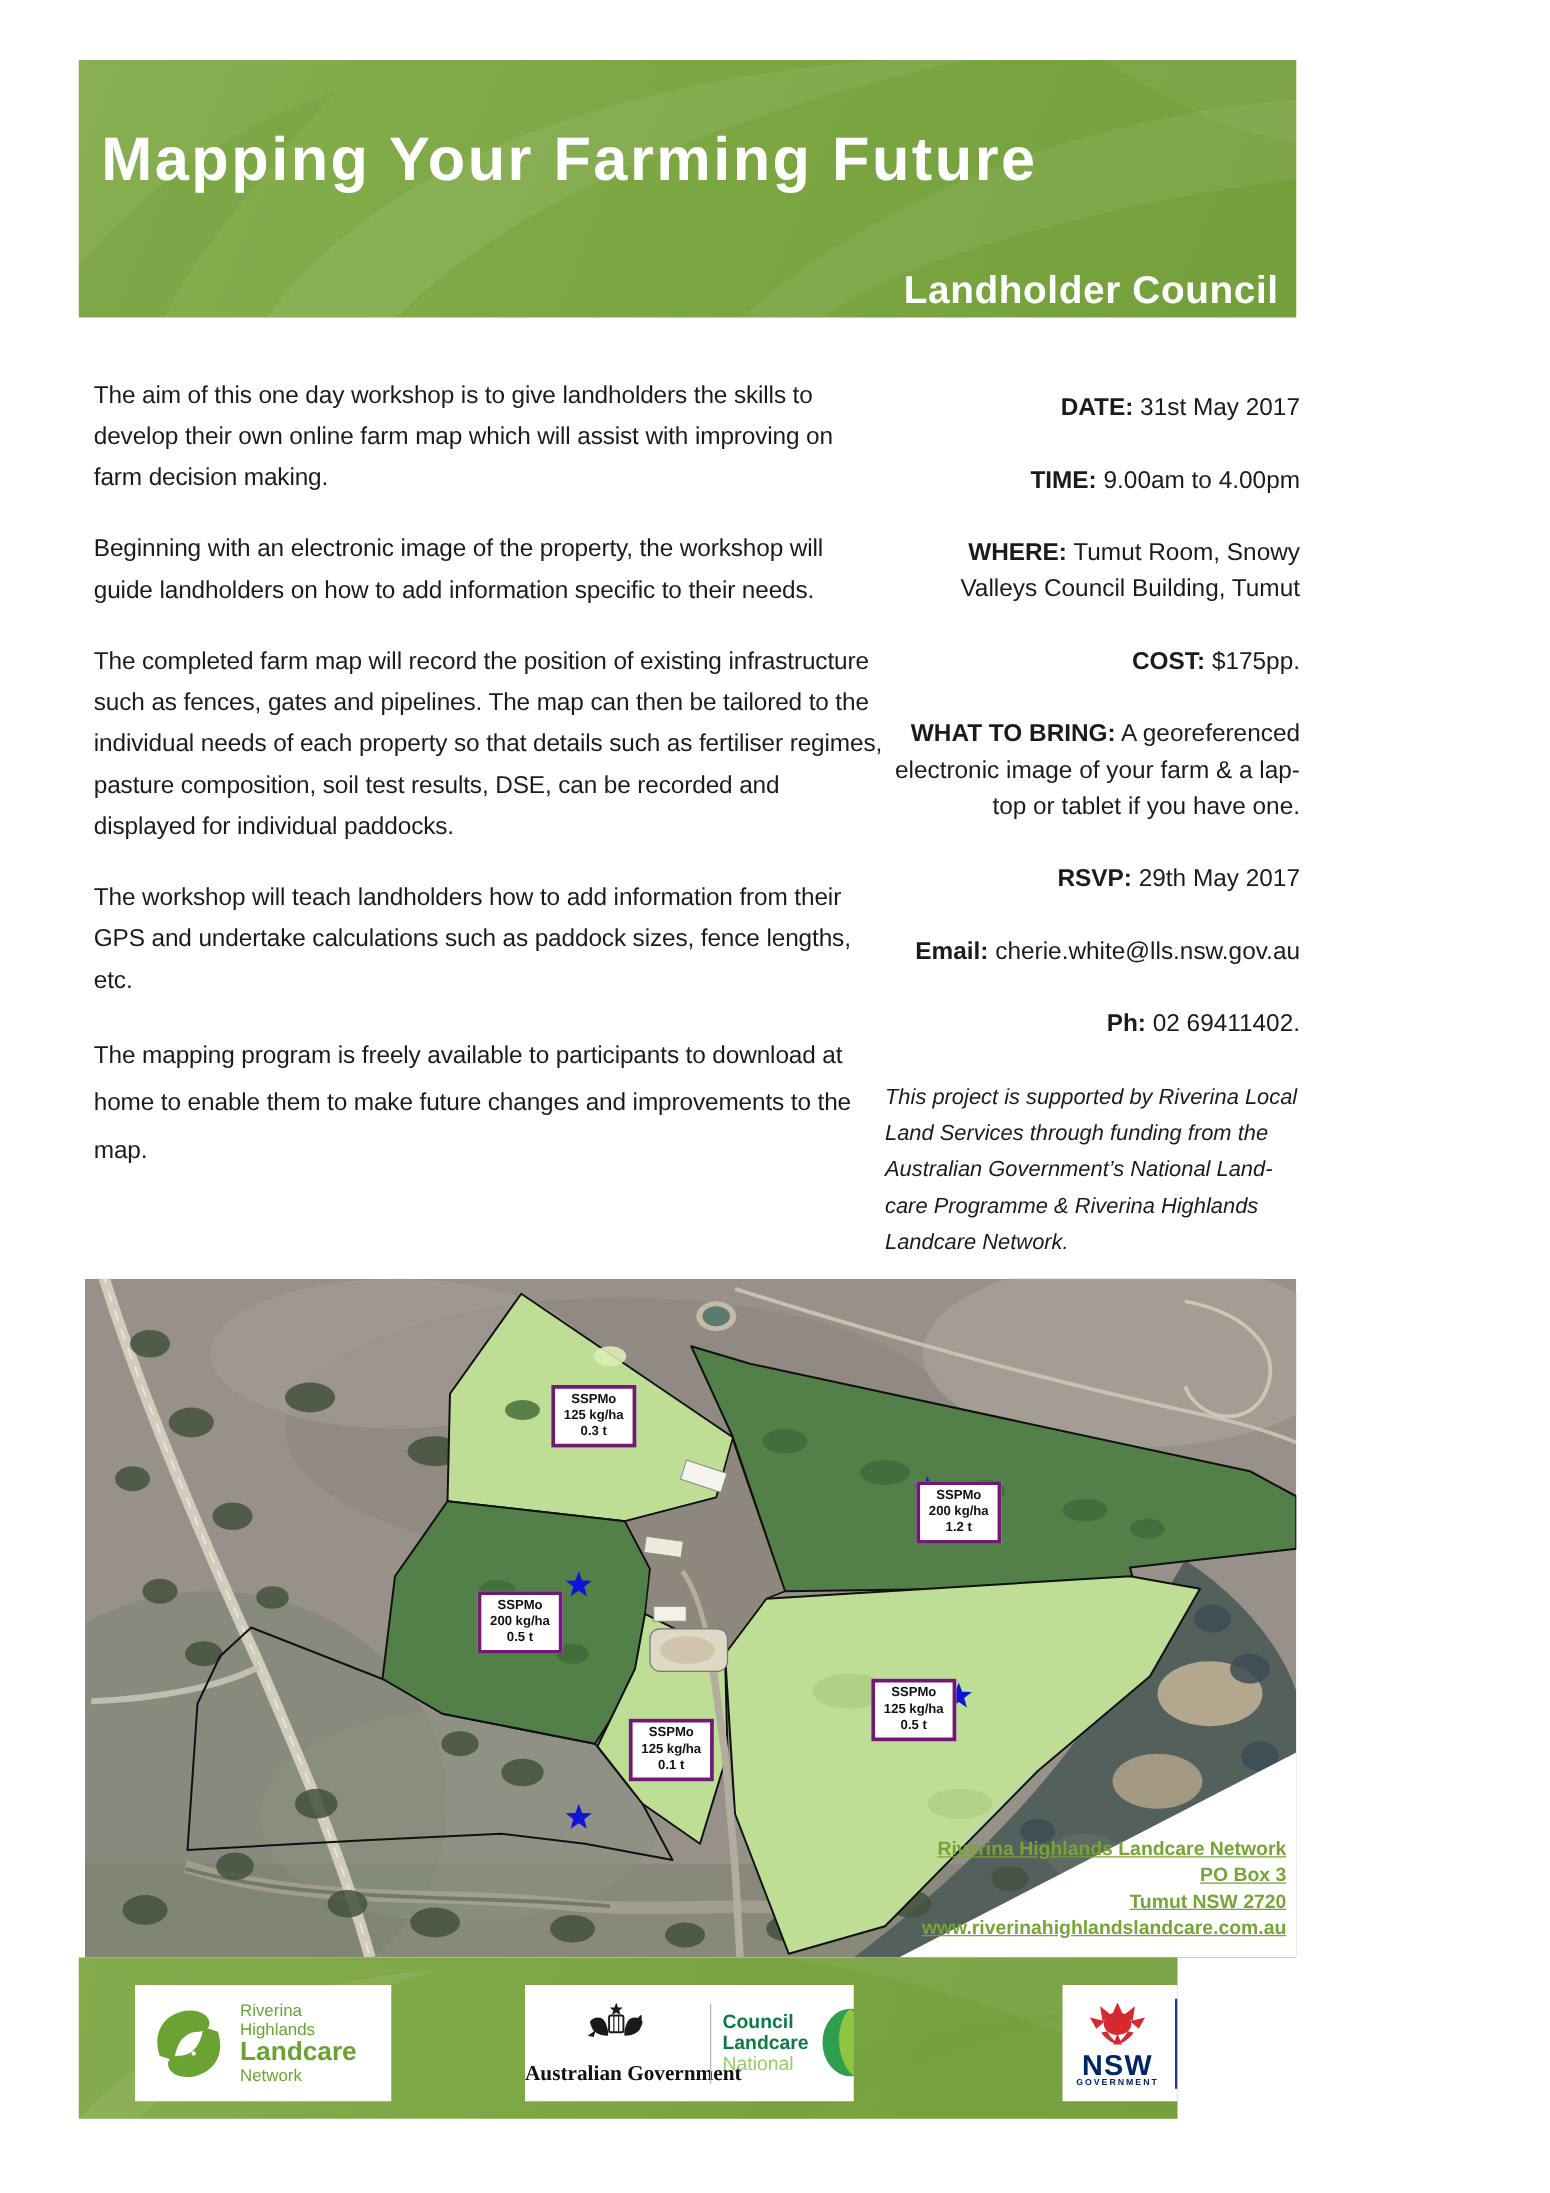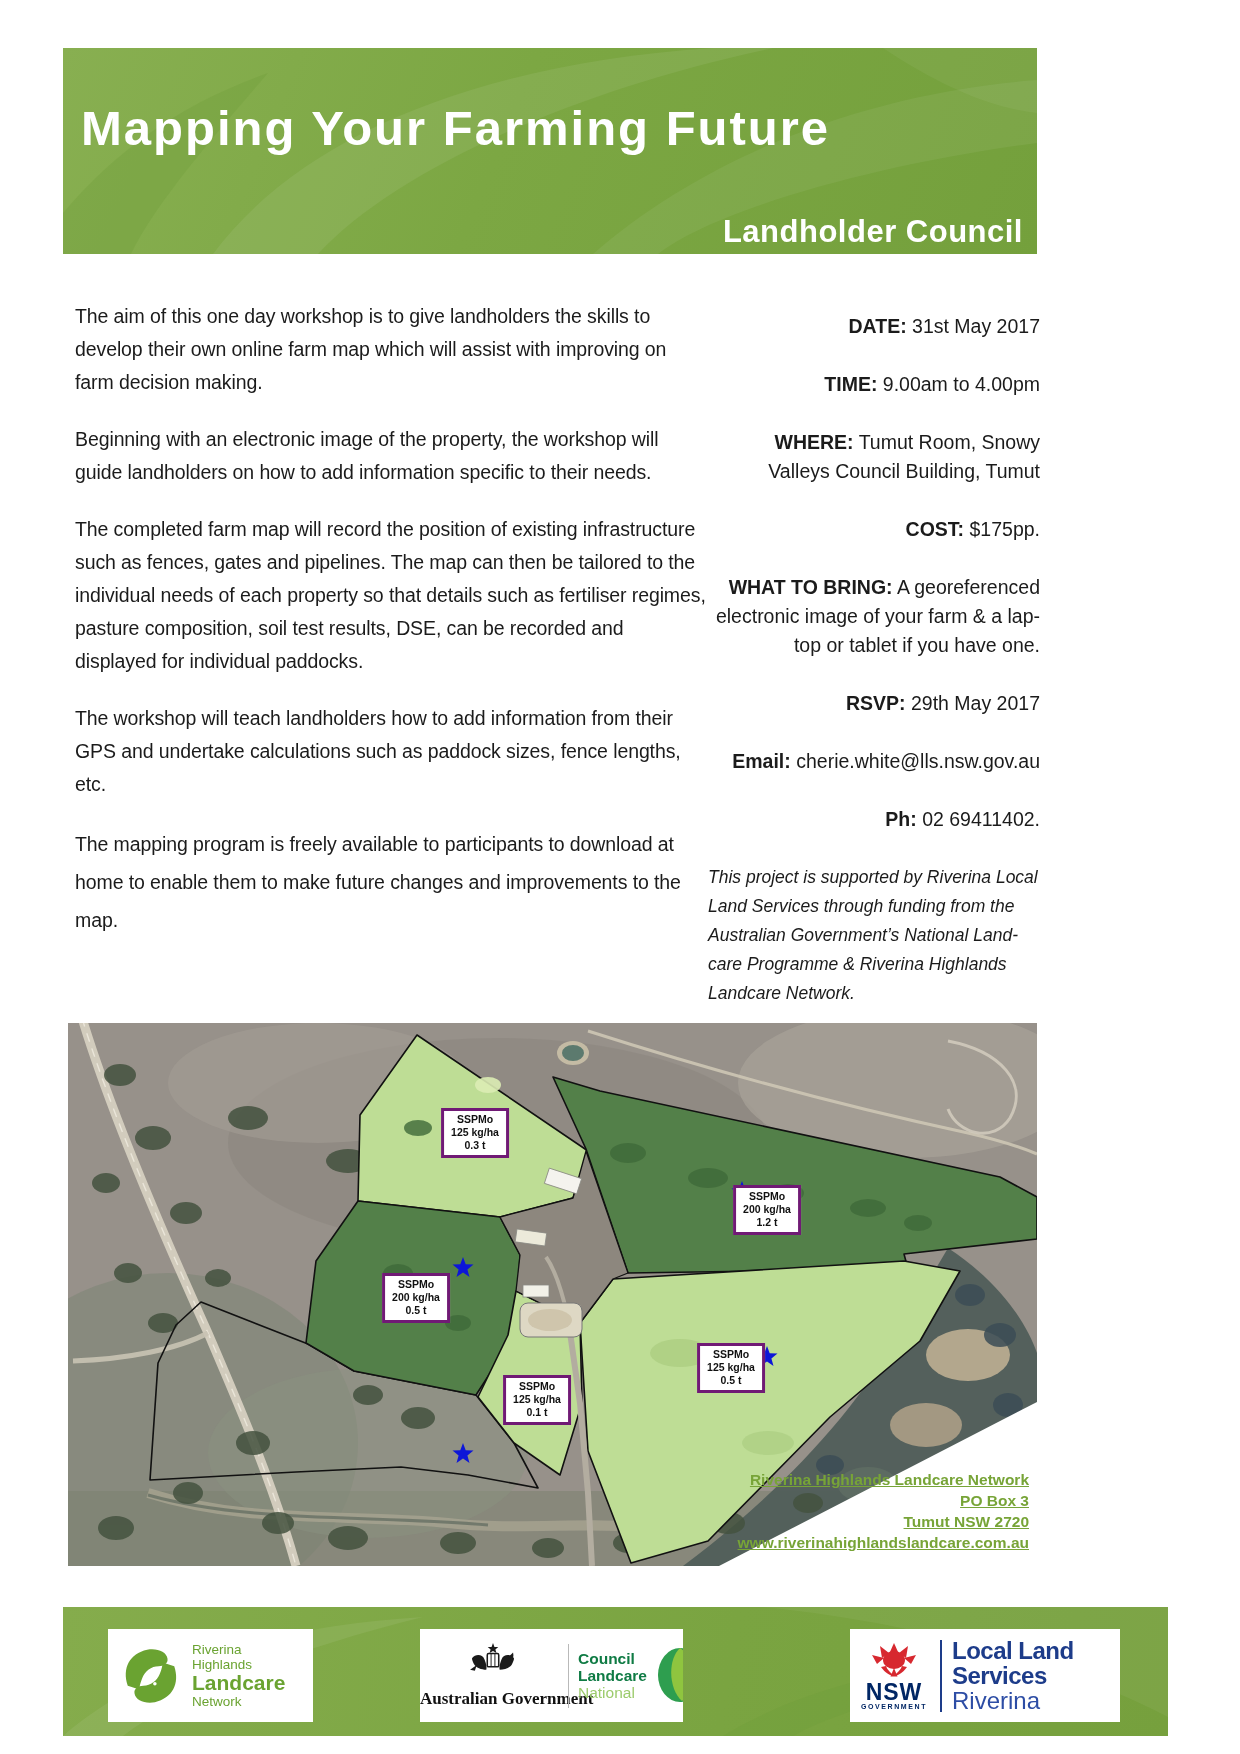--- a/index.html
+++ b/index.html
@@ -29,22 +29,22 @@
   
   .map { position:absolute; left:68px; top:1023px; width:969px; height:543px; }
   .map svg.aerial { position:absolute; left:0; top:0; }
   .map-label { position:absolute; transform:translate(-50%,-50%); background:#ffffff;
                border:3px solid #701a75; padding:2px 7px 3px; text-align:center;
                font-size:10.5px; font-weight:bold; line-height:13px; color:#111; white-space:nowrap; }
   .map-contact { position:absolute; right:8px; top:446px; text-align:right; font-weight:bold;
                  color:#77a437; font-size:15.5px; line-height:21px;text-decoration:underline; }
 
   
-  .footer-bar { position:absolute; left:63px; top:1566px; width:1105px; height:129px;
-                background:linear-gradient(100deg,#85ac4c 0%,#7aa441 60%,#76a03d 100%); overflow:hidden;margin-top:41px; }
+  .footer-bar { position:absolute; left:63px; top:1566px; width:879px; height:129px;
+                background:linear-gradient(100deg,#85ac4c 0%,#7aa441 60%,#76a03d 100%); overflow:hidden; }
   .footer-bar svg.leaves { position:absolute; left:0; top:0; width:100%; height:100%; }
   .logo-card { position:absolute; top:22px; height:93px; background:#fff; display:flex;
                align-items:center; overflow:hidden; }
   .card1 { left:45px; width:205px; padding-left:0; }
   .card1 .hands { margin-left:12px; }
   .lc-text { margin-left:10px; color:#6aa331; }
   .lc-line  { font-size:13.5px; line-height:15px; }
   .lc-big   { font-size:21px; font-weight:bold; line-height:22px; }
 
   .card2 { left:357px; width:263px; }

